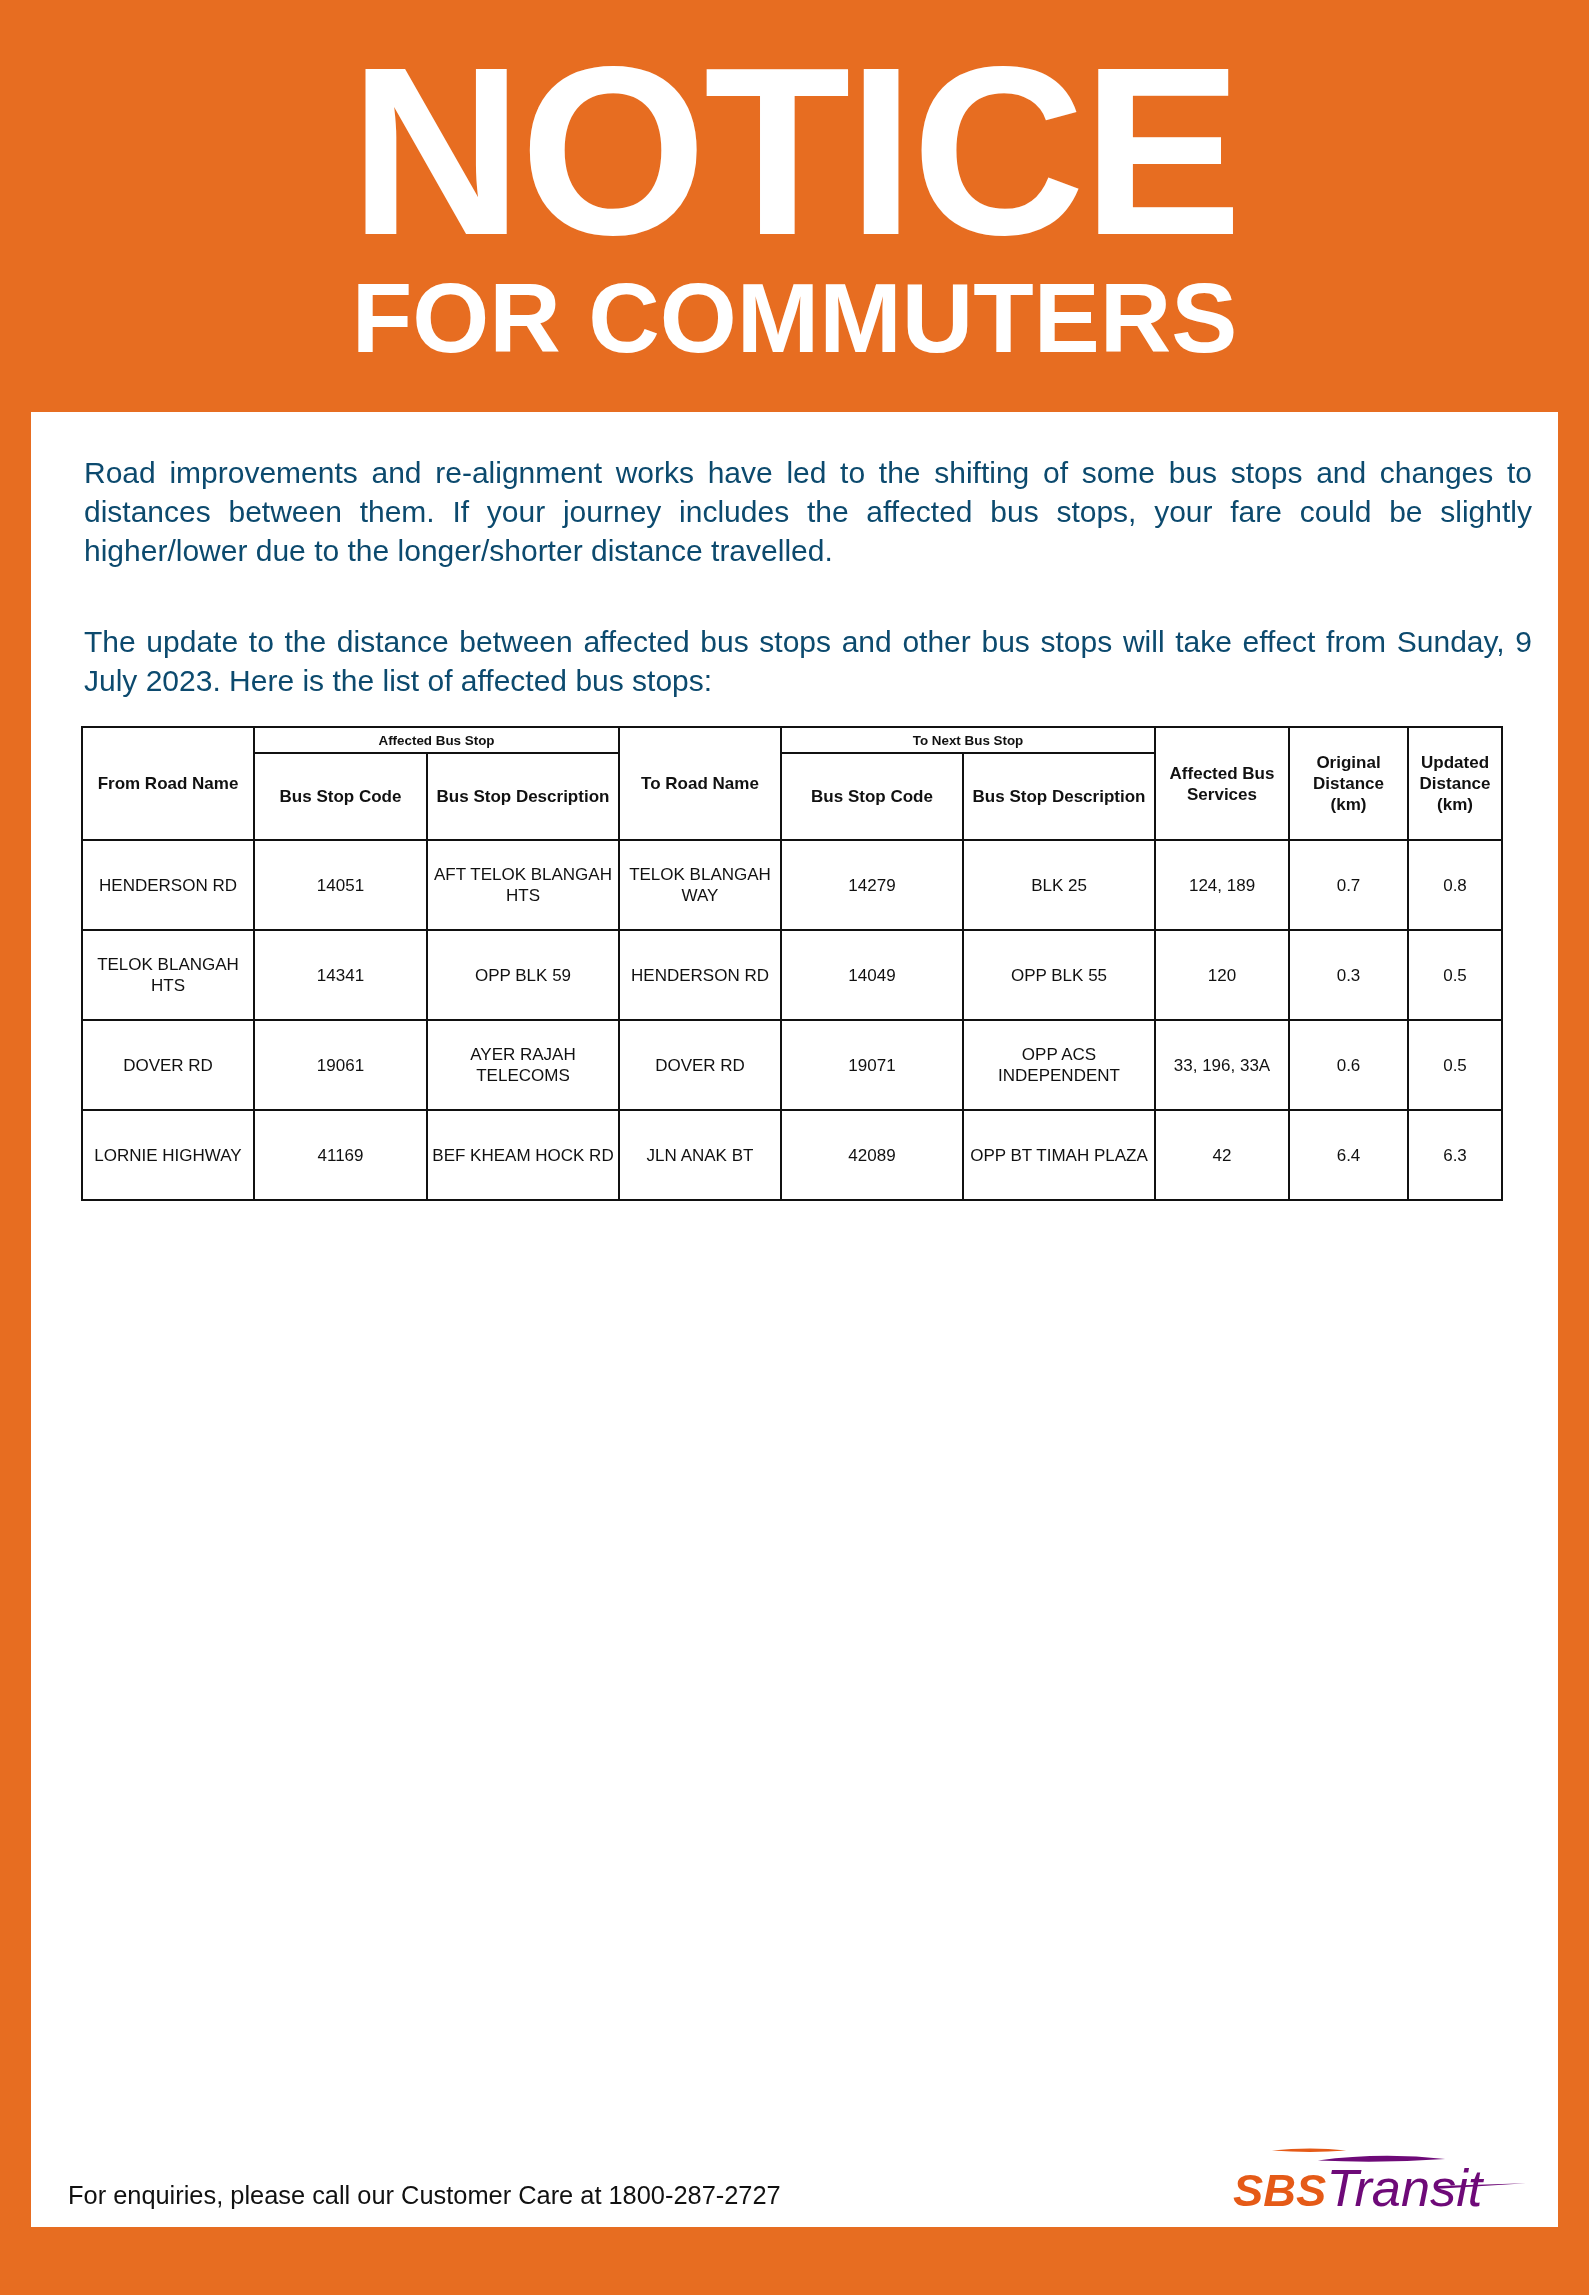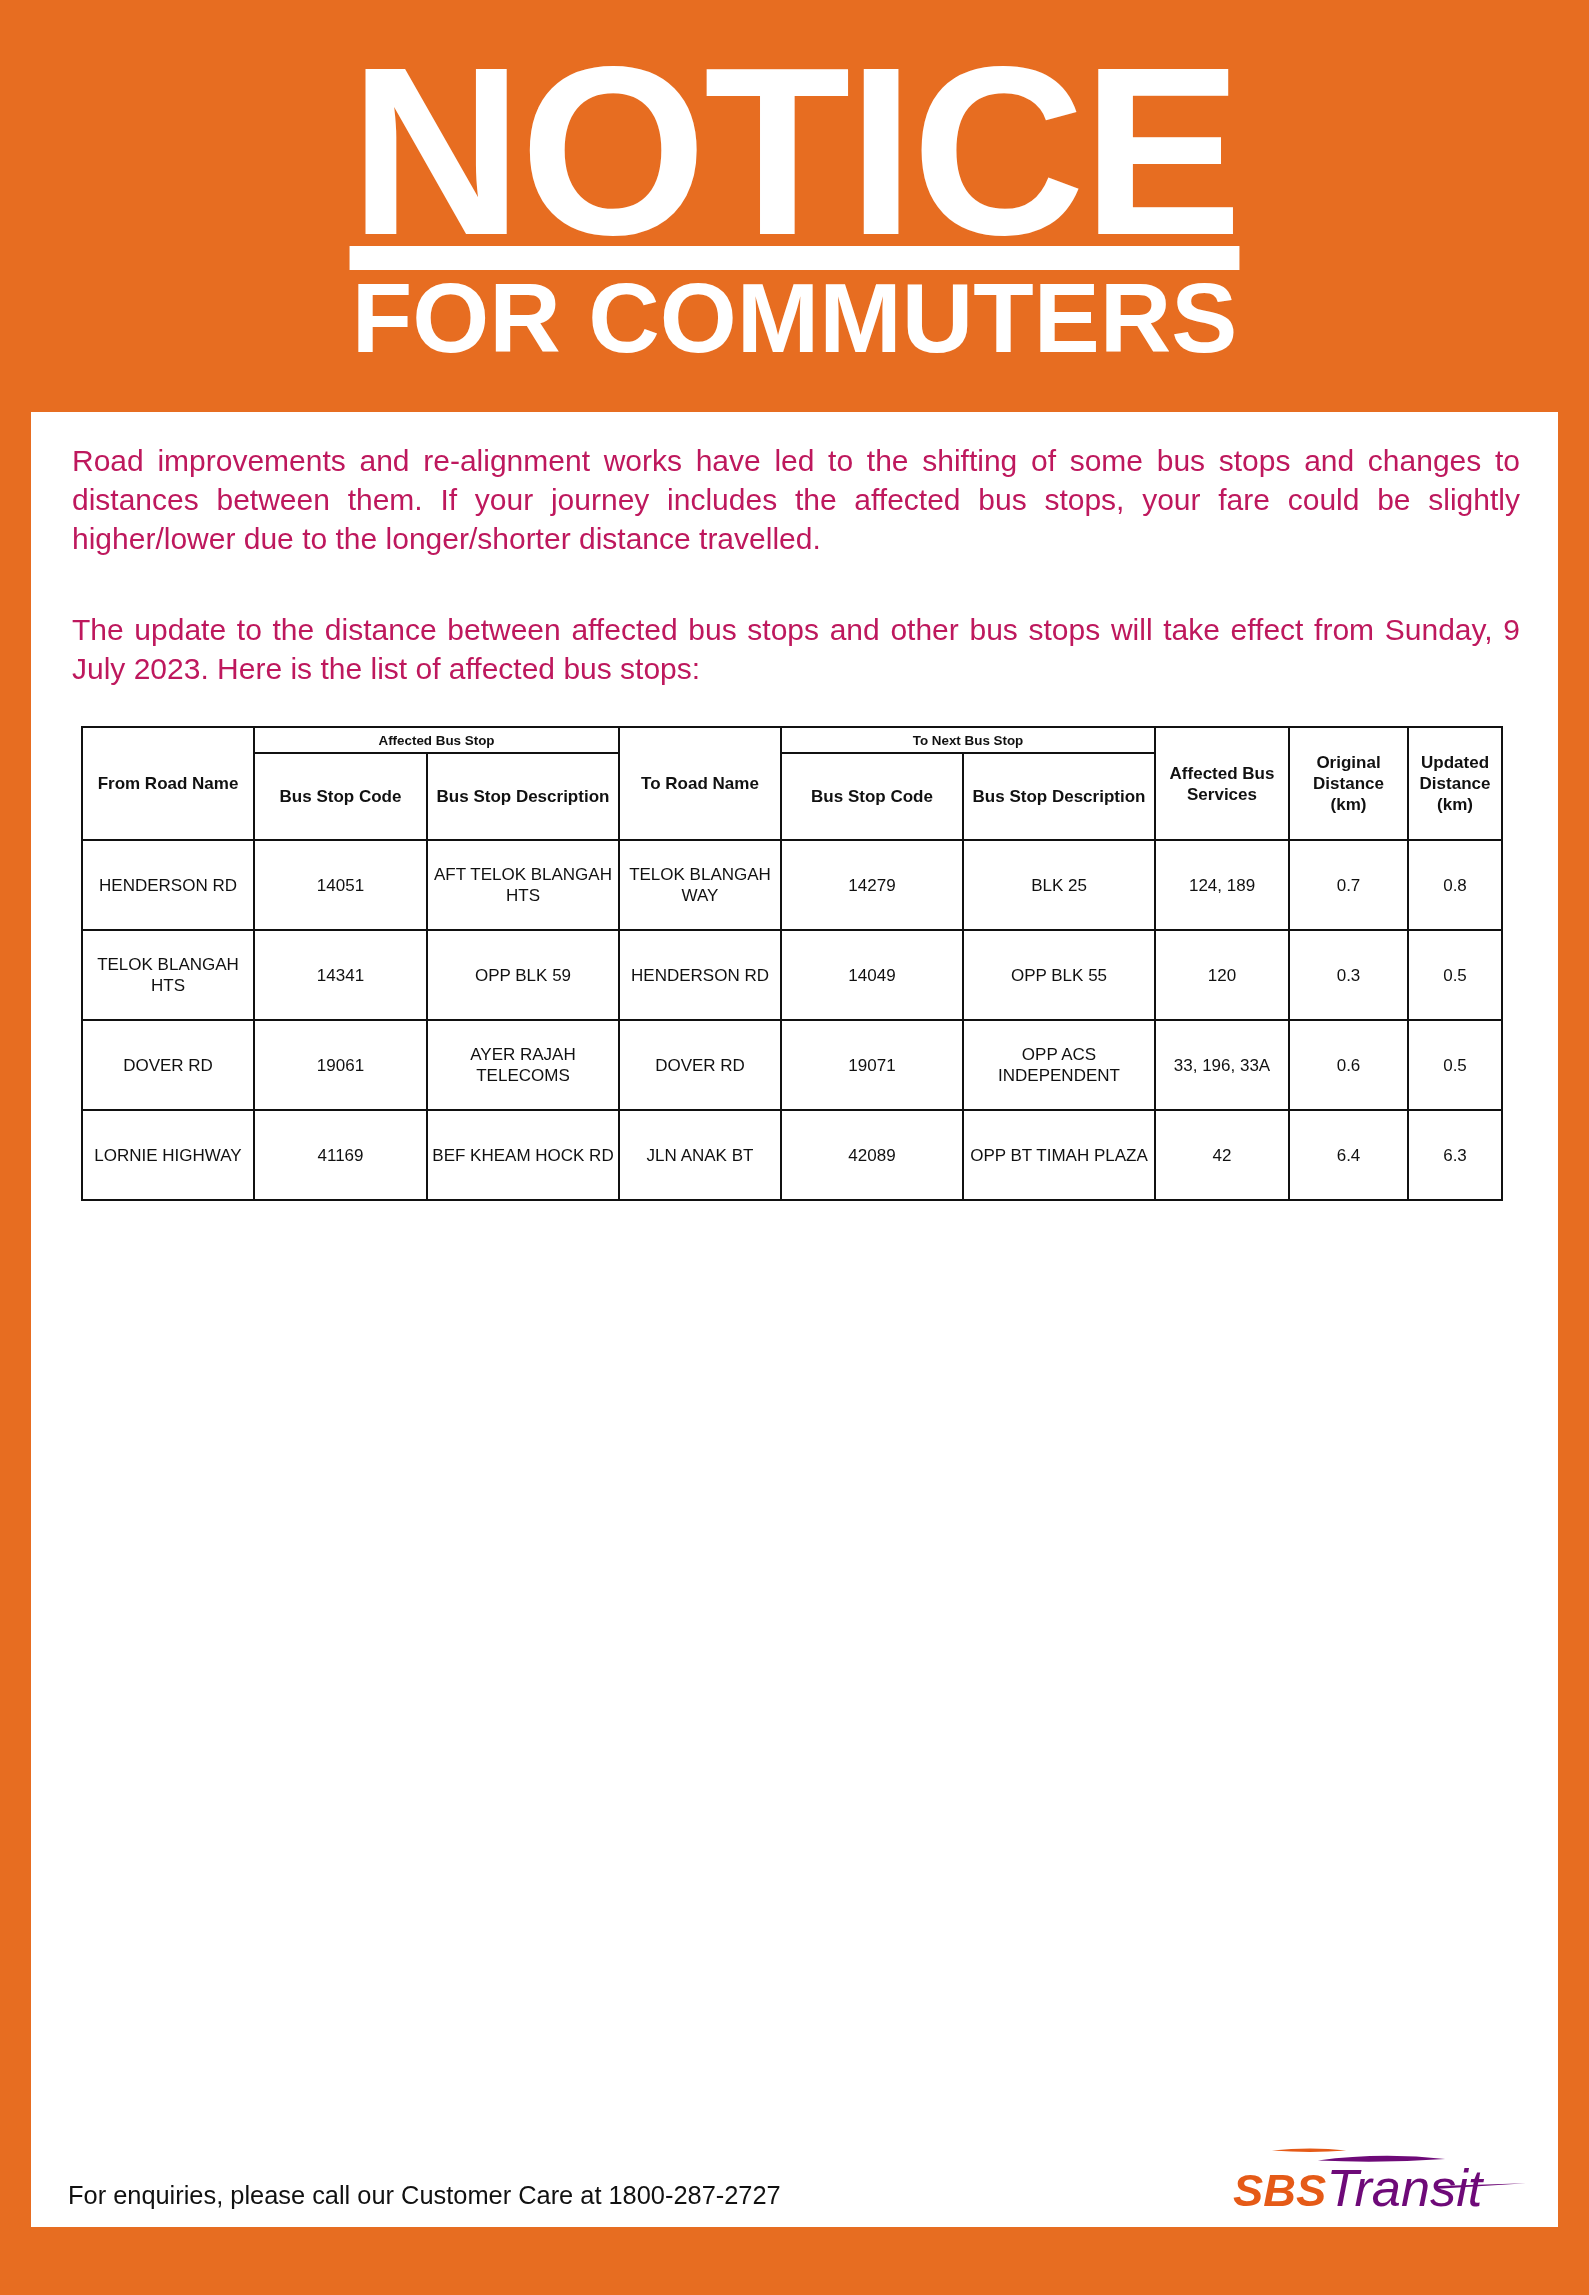--- a/index.html
+++ b/index.html
@@ -1,21 +1,21 @@
 <!DOCTYPE html>
 <html style="font-size:11.3px"><head>
 <meta charset="utf-8">
 <style>
   html,body{margin:0;padding:0;}
   body{width:1589px;height:2295px;background:#e76d21;position:relative;font-family:"Liberation Sans",sans-serif;overflow:hidden;}
   .title{position:absolute;left:0;right:0;text-align:center;color:#fff;font-weight:bold;}
-  .t1{top:35px;font-size:240px;line-height:233px;letter-spacing:-2.8px;text-decoration:underline;}
+  .t1{top:35px;font-size:240px;line-height:233px;letter-spacing:-2.8px;}
   .t2{top:268px;font-size:99px;line-height:99px;}
   .panel{position:absolute;left:31px;top:412px;width:1527px;height:1815px;background:#fff;}
-  .para{position:absolute;left:37px;width:1448px;font-size:30px;line-height:39px;color:#be185d;text-align:justify;margin:4px;}
+  .para{position:absolute;left:37px;width:1448px;font-size:30px;line-height:39px;color:#0c4a6e;text-align:justify;margin:16px;}
   .p1{top:25.4px;}
   .p2{top:194px;}
   table{position:absolute;left:50px;top:314px;border-collapse:collapse;table-layout:fixed;width:1420px;}
   td,th{border:2.8px solid #111;text-align:center;vertical-align:middle;font-size:17px;line-height:21px;color:#111;padding:0 4.2px;}
   th{font-weight:bold;}
   th.grp{font-size:13.4px;height:24px;}
   .hdr-row2 th{height:85px;margin-top:28px;}
   tr.data td{height:88px;}
   .footer{position:absolute;left:37px;top:1769px;font-size:25.4px;color:#111;}
   .logo{position:absolute;right:28px;top:1730px;width:304px;height:78px;}

